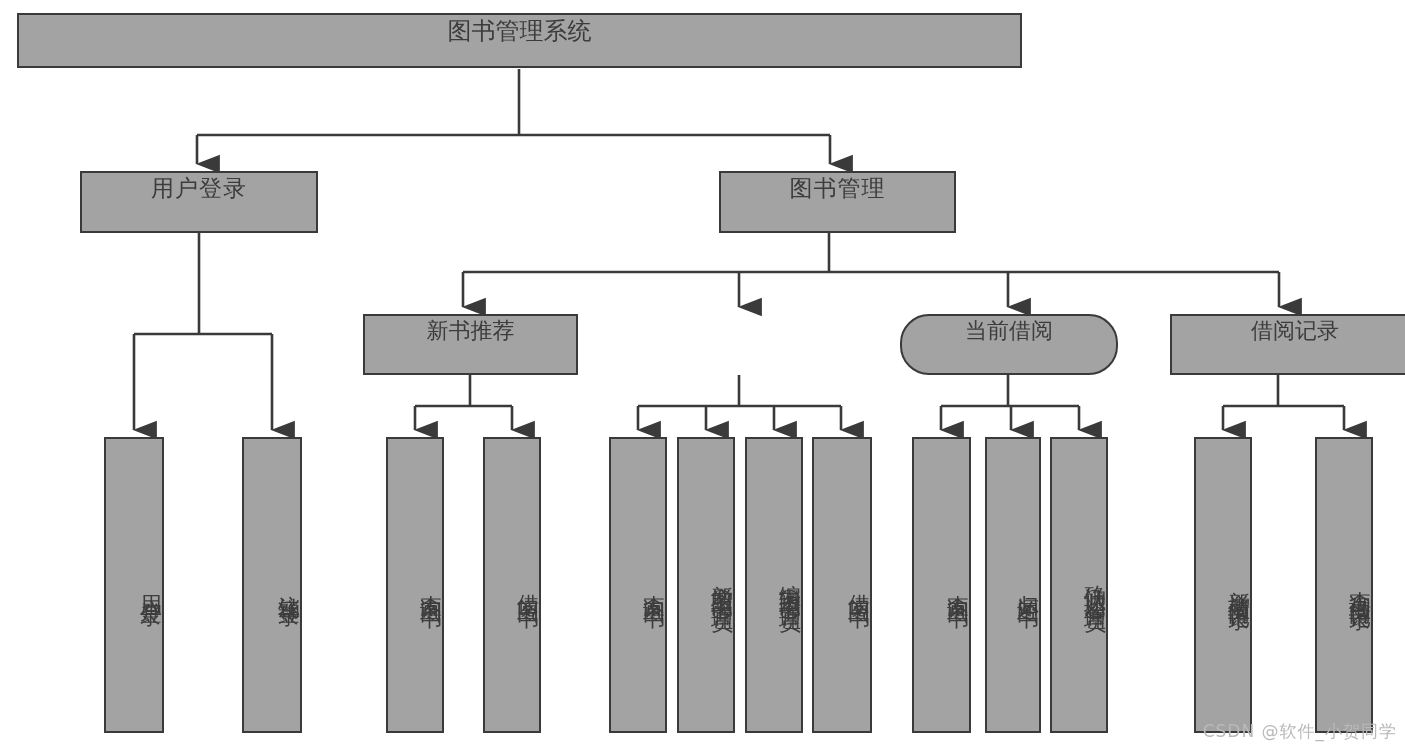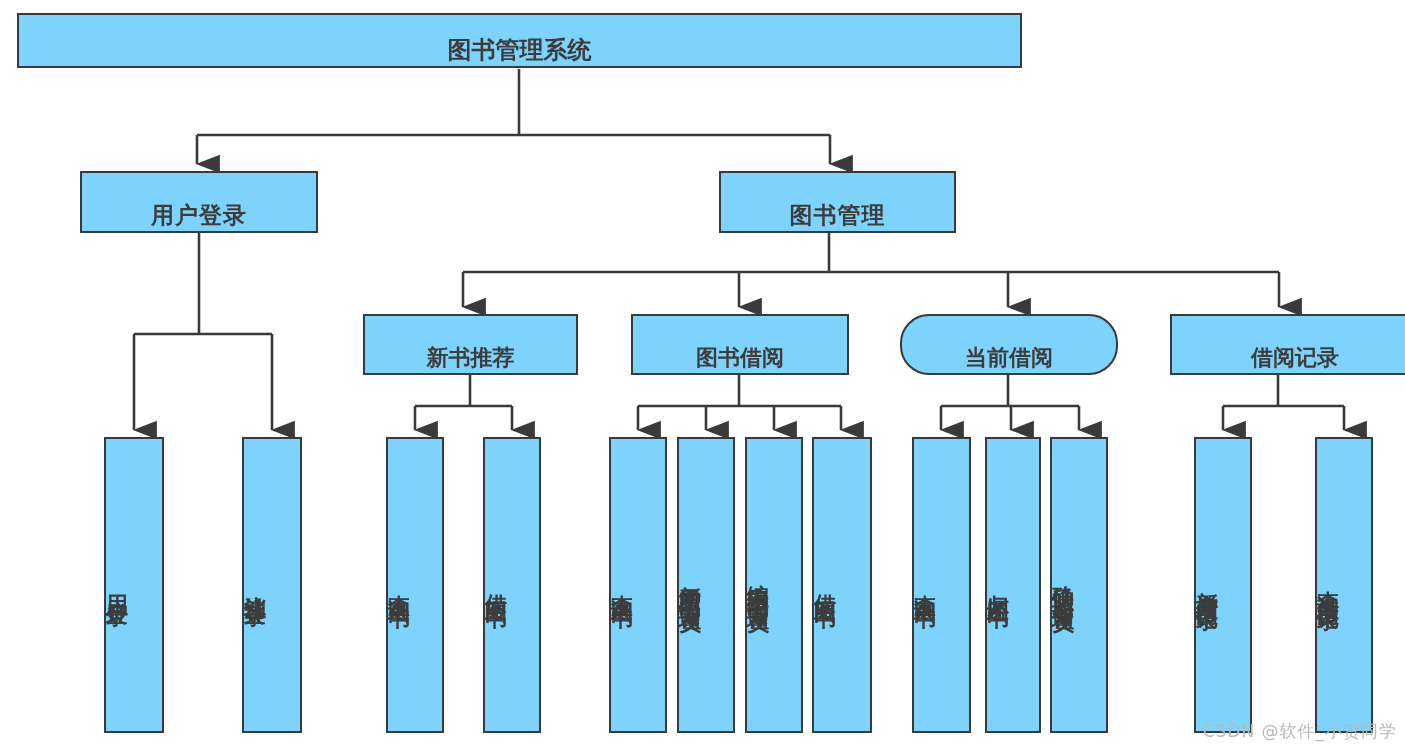--- a/index.html
+++ b/index.html
@@ -17,27 +17,26 @@
   }
   svg#edges{
     position:absolute;
     left:0;top:0;
     width:1405px;height:747px;
     pointer-events:none;
   }
   .node{
     position:absolute;
     box-sizing:border-box;
-    background:#7dd3fc;
+    background:#a3a3a3;
     border:2px solid #3a3a3a;
     display:flex;
-    align-items:flex-end;
+    align-items:flex-start;
     justify-content:center;
     color:#3c3c3c;
-    font-weight:bold;
   }
   .node.horiz{
     font-size:23px;
     letter-spacing:1px;
   }
   .node.root{
     font-size:24px;
   }
   .node.lvl3{
     font-size:22px;
@@ -134,23 +133,20 @@
   </div>
 
   <div class="node horiz" style="left:711px;top:171px;width:237px;height:62px;margin-left:8px;">
     <span>图书管理</span>
   </div>
 
   <div class="node lvl3" style="left:363px;top:314px;width:215px;height:61px;">
     <span>新书推荐</span>
   </div>
 
-  <div class="node lvl3" style="left:631px;top:314px;width:218px;height:61px;">
-    <span>图书借阅</span>
-  </div>
 
   <div class="node lvl3" style="left:900px;top:314px;width:218px;height:61px;border-radius:29px;">
     <span>当前借阅</span>
   </div>
 
   <div class="node lvl3" style="left:1170px;top:314px;width:250px;height:61px;">
     <span>借阅记录</span>
   </div>
 
   <div class="node vert" style="left:104px;top:437px;width:60px;height:296px;">

